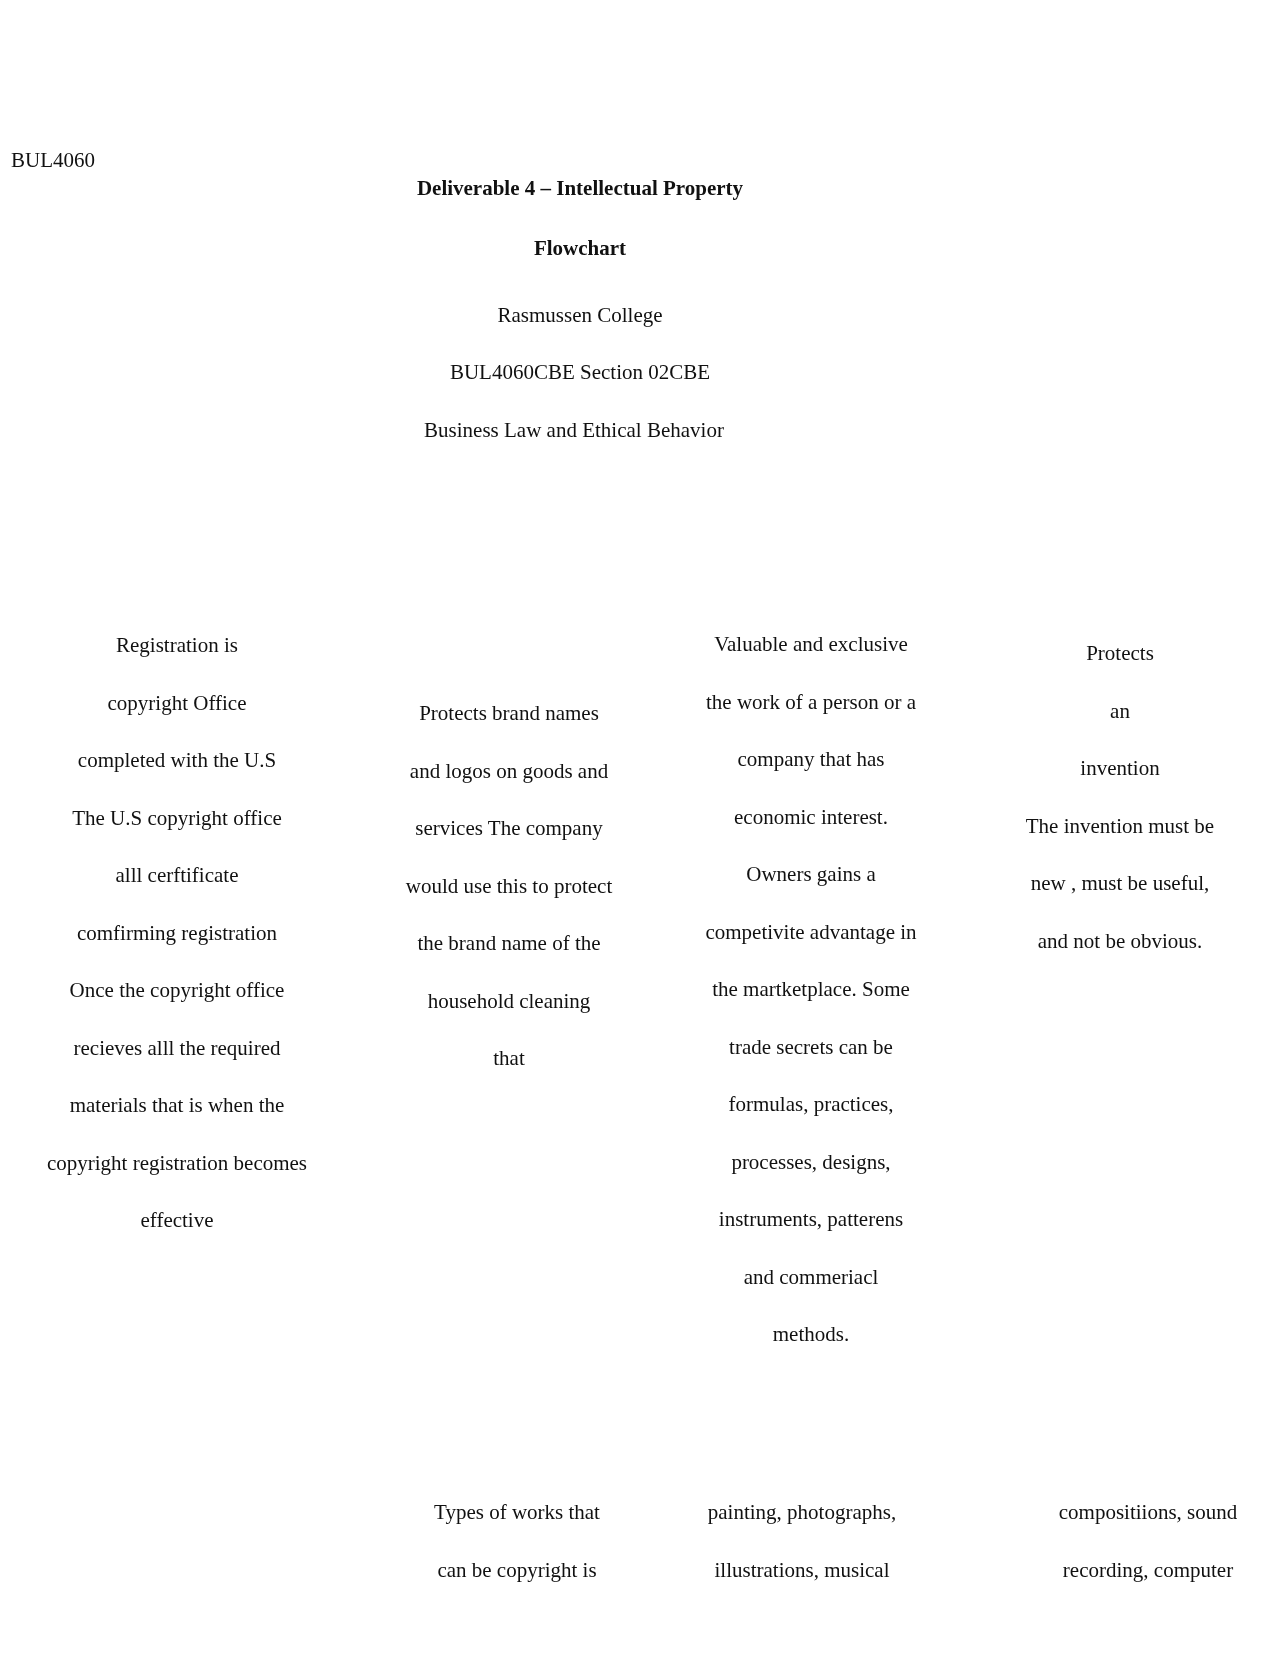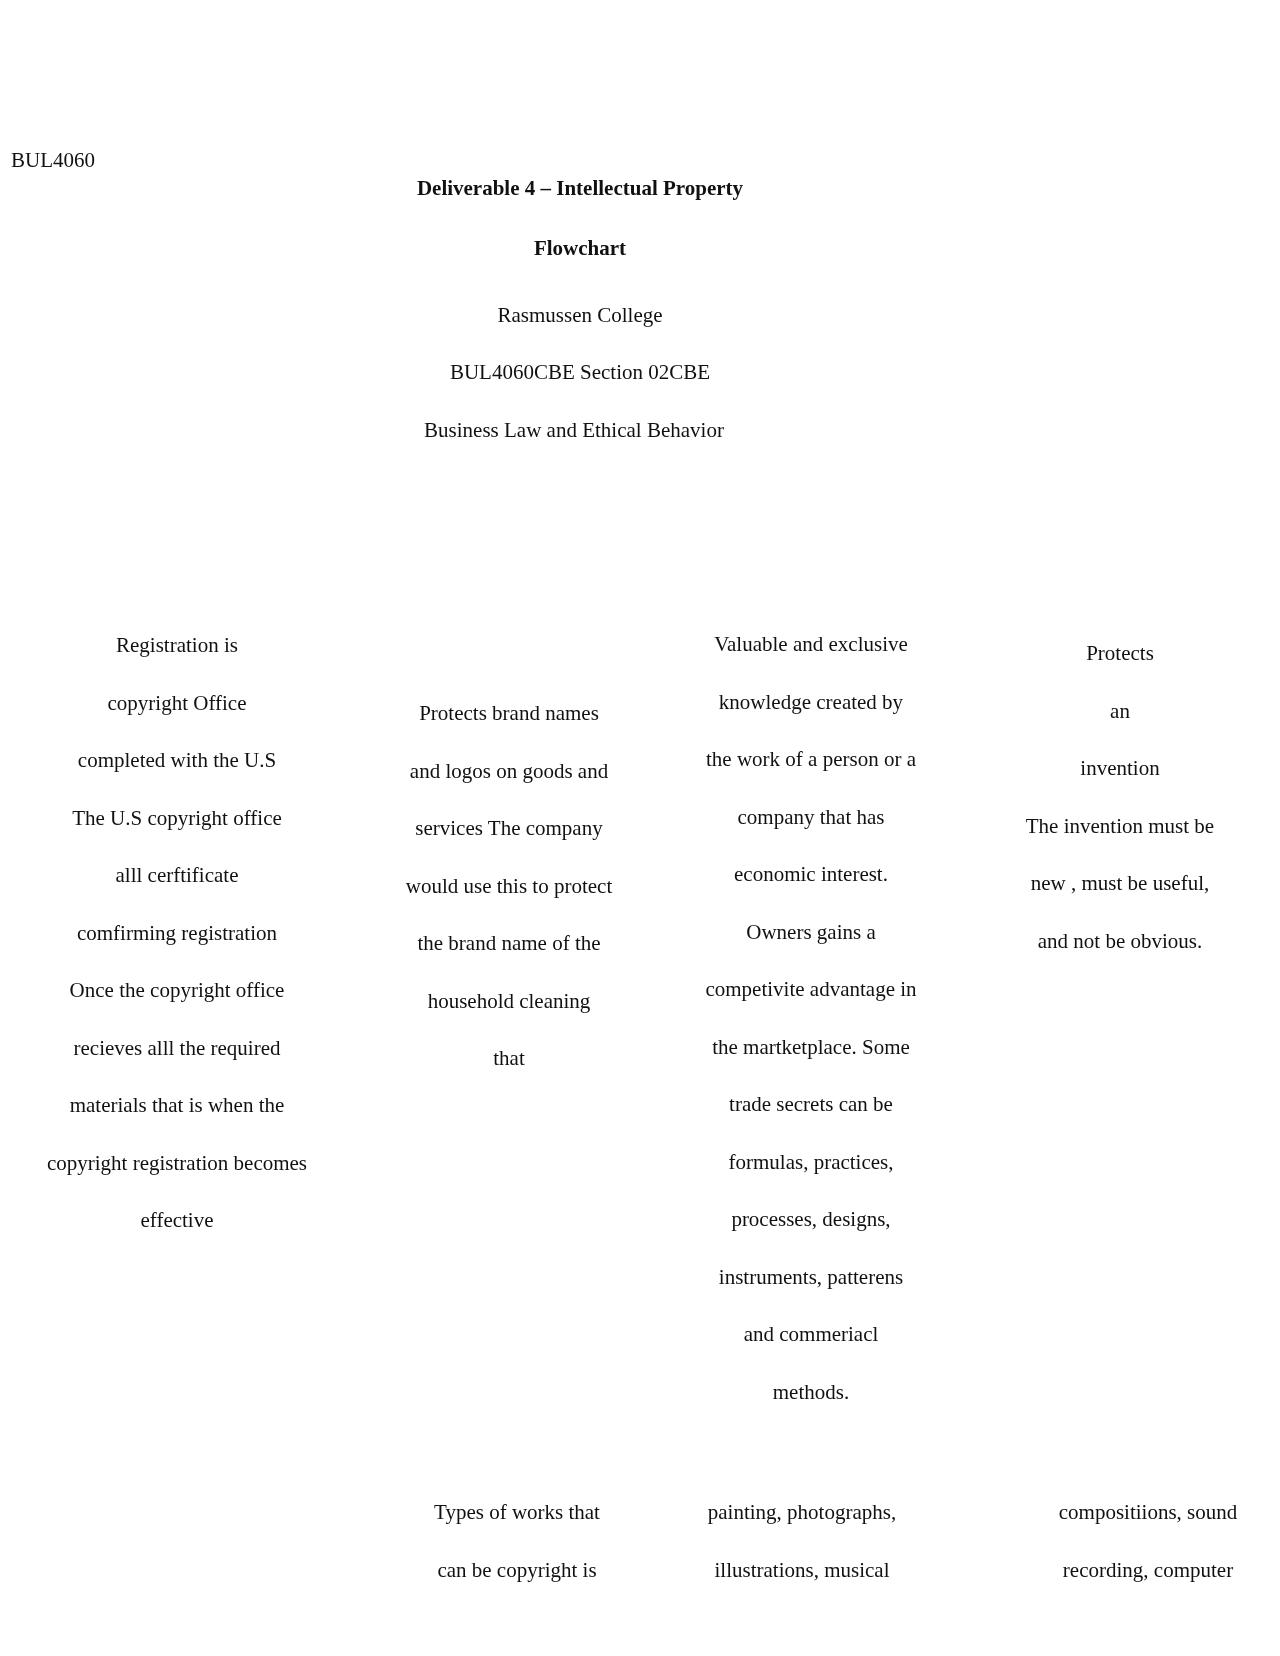--- a/index.html
+++ b/index.html
@@ -77,21 +77,20 @@
   <span class="ln">and logos on goods and</span>
   <span class="ln">services The company</span>
   <span class="ln">would use this to protect</span>
   <span class="ln">the brand name of the</span>
   <span class="ln">household cleaning</span>
   <span class="ln">that</span>
 </div>
 
 <div class="col" style="left:676px; width:270px; top:634px;">
   <span class="ln">Valuable and exclusive</span>
-  <span class="ln">knowledge created by</span>
   <span class="ln">the work of a person or a</span>
   <span class="ln">company that has</span>
   <span class="ln">economic interest.</span>
   <span class="ln">Owners gains a</span>
   <span class="ln">competivite advantage in</span>
   <span class="ln">the martketplace. Some</span>
   <span class="ln">trade secrets can be</span>
   <span class="ln">formulas, practices,</span>
   <span class="ln">processes, designs,</span>
   <span class="ln">instruments, patterens</span>

